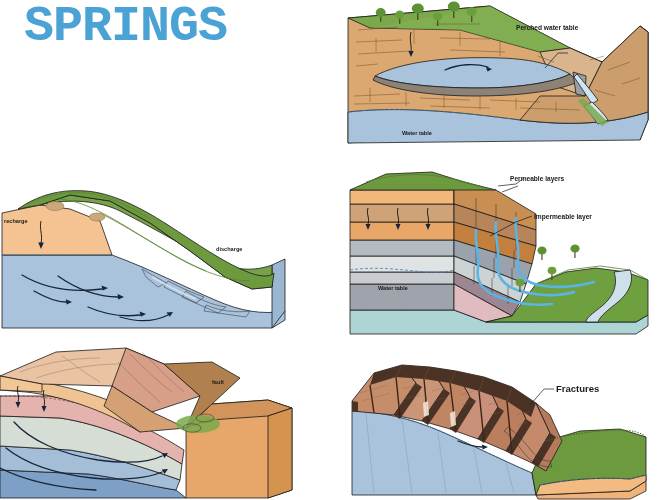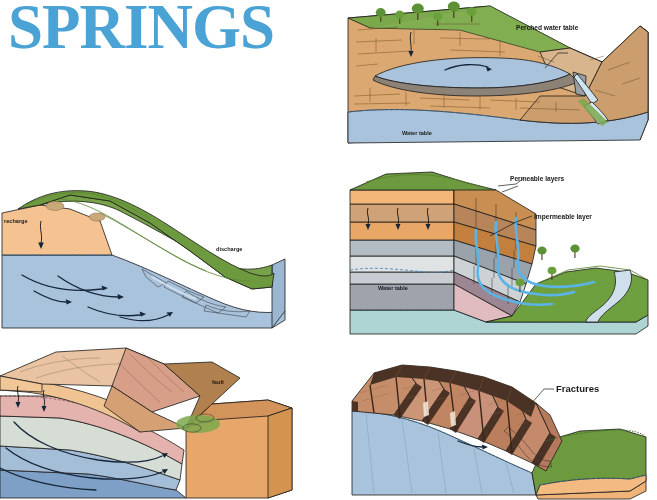--- a/index.html
+++ b/index.html
@@ -7,23 +7,23 @@
   body{
     width:657px;height:500px;overflow:hidden;position:relative;
     font-family:"Liberation Sans", sans-serif;
     -webkit-font-smoothing:antialiased;
   }
   .page{position:relative;width:657px;height:500px;background:#fff;}
 
   
   .title-block{position:absolute;left:8px;top:2px;width:320px;}
   .title-line1{
-    font-family:Liberation Serif, serif;
-    font-weight:bold;font-size:63px;line-height:50px;
-    letter-spacing:-1px;color:#4aa3d4;
+    font-family:Liberation Mono, monospace;
+    font-weight:bold;font-size:50px;line-height:50px;
+    letter-spacing:-1px;color:#4aa3d4;margin-left:16px;
   }
   .title-line2{
     font-family:"Liberation Sans", sans-serif;
     font-weight:bold;font-size:58px;line-height:58px;
     letter-spacing:-1px;color:#5e8c2a;margin-top:-4px;
   }
 
   
   .panel{position:absolute;font-weight:bold;}
   #panel-perched{left:340px;top:0px;width:317px;height:155px;}

